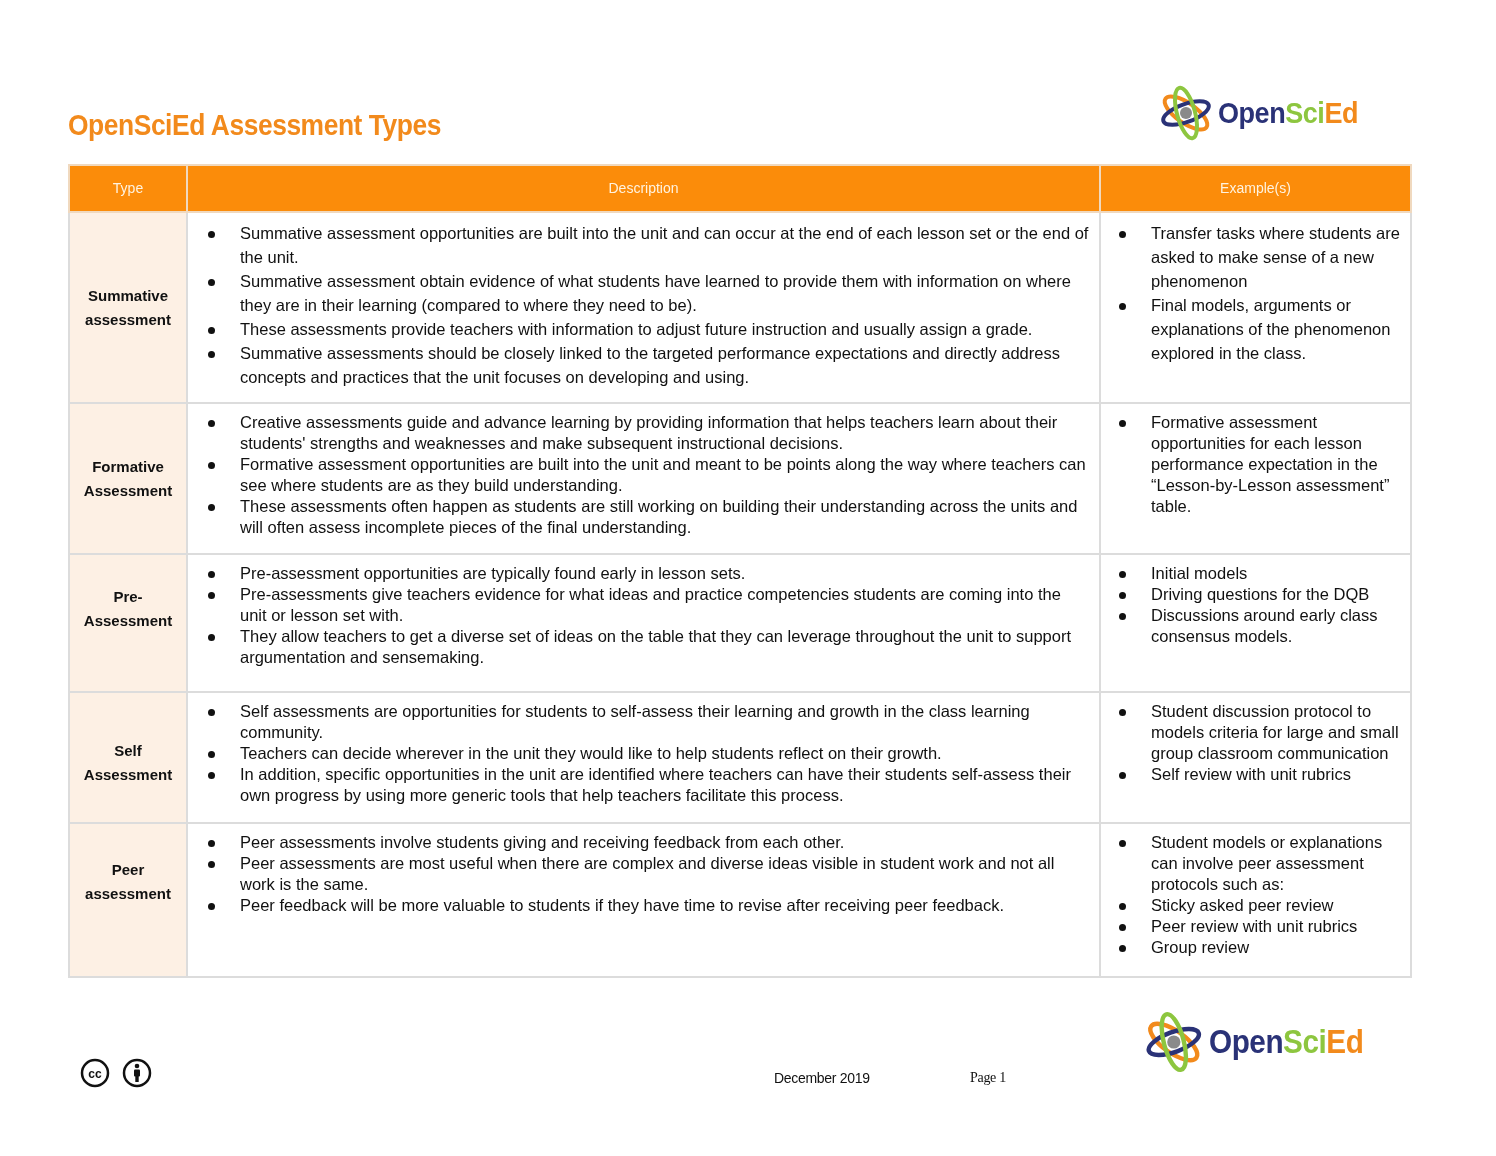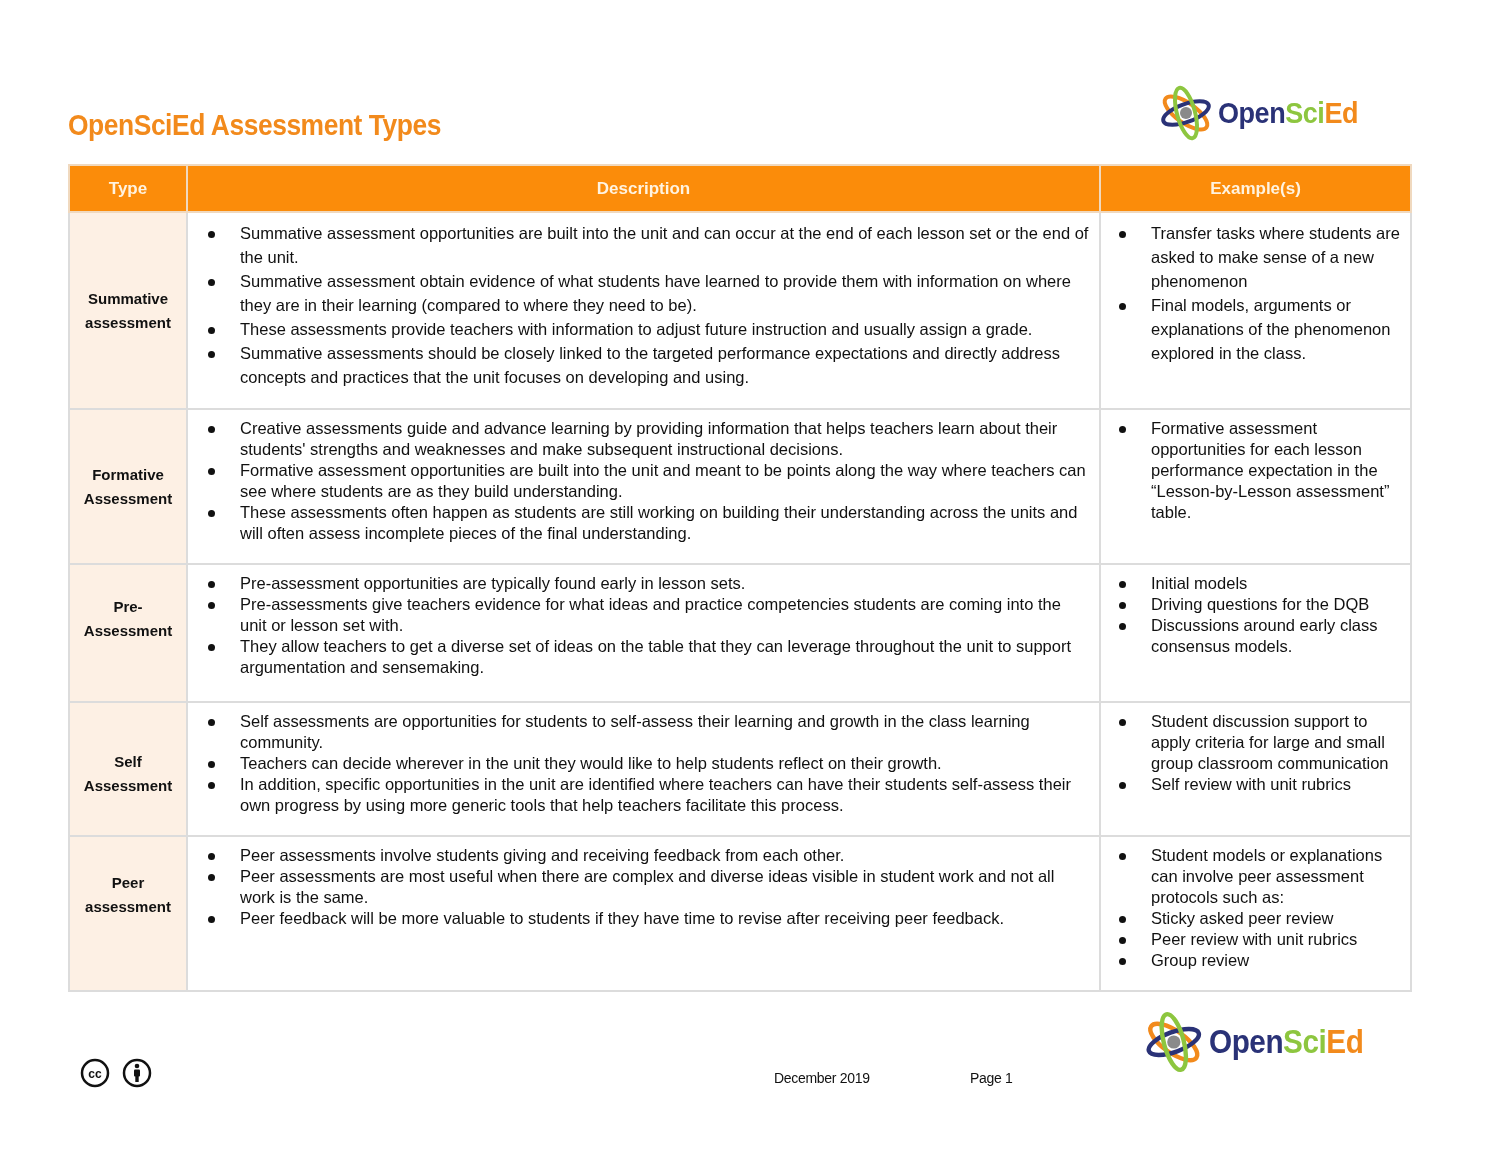--- a/index.html
+++ b/index.html
@@ -23,47 +23,47 @@
   .logo-sci { color: #8dc63f; }
   .logo-ed { color: #f28a1c; }
 
   table.main {
     position: absolute; left: 68px; top: 164px; width: 1342px;
     border-collapse: collapse; table-layout: fixed;
     font-size: 16.5px; line-height: 21px;
   }
   table.main th, table.main td { border: 2px solid #dcdcdc; }
   table.main th {
-    background: #fb8c0a; color: #fff3e0; font-weight: bold;
-    height: 47px; font-size: 17px; text-align: center; vertical-align: middle;
+    background: #fb8c0a; color: #fff3e0; font-weight: normal;
+    height: 47px; font-size: 14px; text-align: center; vertical-align: middle;
     border-color: #f0d9bf;
   }
   td.type {
     background: #fdf0e4; font-weight: bold; text-align: center; vertical-align: middle;
     font-size: 15px; line-height: 24px;
   }
-  td.desc, td.ex { vertical-align: top; padding: 8px 10px 19px 0; }
+  td.desc, td.ex { vertical-align: top; padding: 8px 10px 8px 0; }
   ul.bullets { list-style: none; }
   ul.bullets li { position: relative; padding-left: 52px; }
   ul.bullets li::before {
     content: ""; position: absolute; left: 20px; top: 8px;
     width: 7px; height: 7px; border-radius: 50%; background: #111;
   }
   td.desc ul.bullets li { font-stretch: condensed; }
   .tall ul.bullets { line-height: 24px; }
   .tall ul.bullets li::before { top: 10px; }
   td.ex ul.bullets li { padding-left: 50px; }
   td.ex ul.bullets li::before { left: 18px; }
 
   .footer { position: absolute; left: 80px; top: 1058px; display: flex; align-items: flex-end; font-size: 14px; }
   .cc-icons { display: flex; gap: 12px; margin-right: 6px; }
   .cc-icon { width: 30px; height: 30px; }
   .footer-license { letter-spacing: -0.4px; margin-bottom: 2px; }
   .footer-date { position: absolute; left: 694px; bottom: 2px; white-space: nowrap; letter-spacing: -0.3px; }
-  .footer-page { position: absolute; left: 890px; bottom: 2px; white-space: nowrap; letter-spacing: -0.3px; }
+  .footer-page { position: absolute; left: 890px; bottom: 2px; white-space: nowrap; letter-spacing: -0.3px; font-family: Liberation Serif, serif; }
 </style>
 </head>
 <body>
 
 <div class="title">OpenSciEd Assessment Types</div>
 
 <div class="logo top">
   <svg width="56" height="58" viewBox="0 0 56 58">
     <ellipse cx="26" cy="29" rx="25" ry="10" fill="none" stroke="#f28a1c" stroke-width="4" transform="rotate(35 26 29)"></ellipse>
     <ellipse cx="26" cy="29" rx="24" ry="9" fill="none" stroke="#2a3277" stroke-width="4" transform="rotate(-20 26 29)"></ellipse>
@@ -158,21 +158,21 @@
       </td>
       <td class="desc">
         <ul class="bullets">
           <li>Self assessments are opportunities for students to self-assess their learning and growth in the class learning community.</li>
           <li>Teachers can decide wherever in the unit they would like to help students reflect on their growth.</li>
           <li>In addition, specific opportunities in the unit are identified where teachers can have their students self-assess their own progress by using more generic tools that help teachers facilitate this process.</li>
         </ul>
       </td>
       <td class="ex">
         <ul class="bullets">
-          <li>Student discussion support to apply criteria for large and small group classroom communication</li>
+          <li>Student discussion protocol to models criteria for large and small group classroom communication</li>
           <li>Self review with unit rubrics</li>
         </ul>
       </td>
     </tr>
 
     <tr style="height:154px">
       <td class="type" style="vertical-align:top;padding-top:34px">
         <div>Peer</div>
         <div>assessment</div>
       </td>

